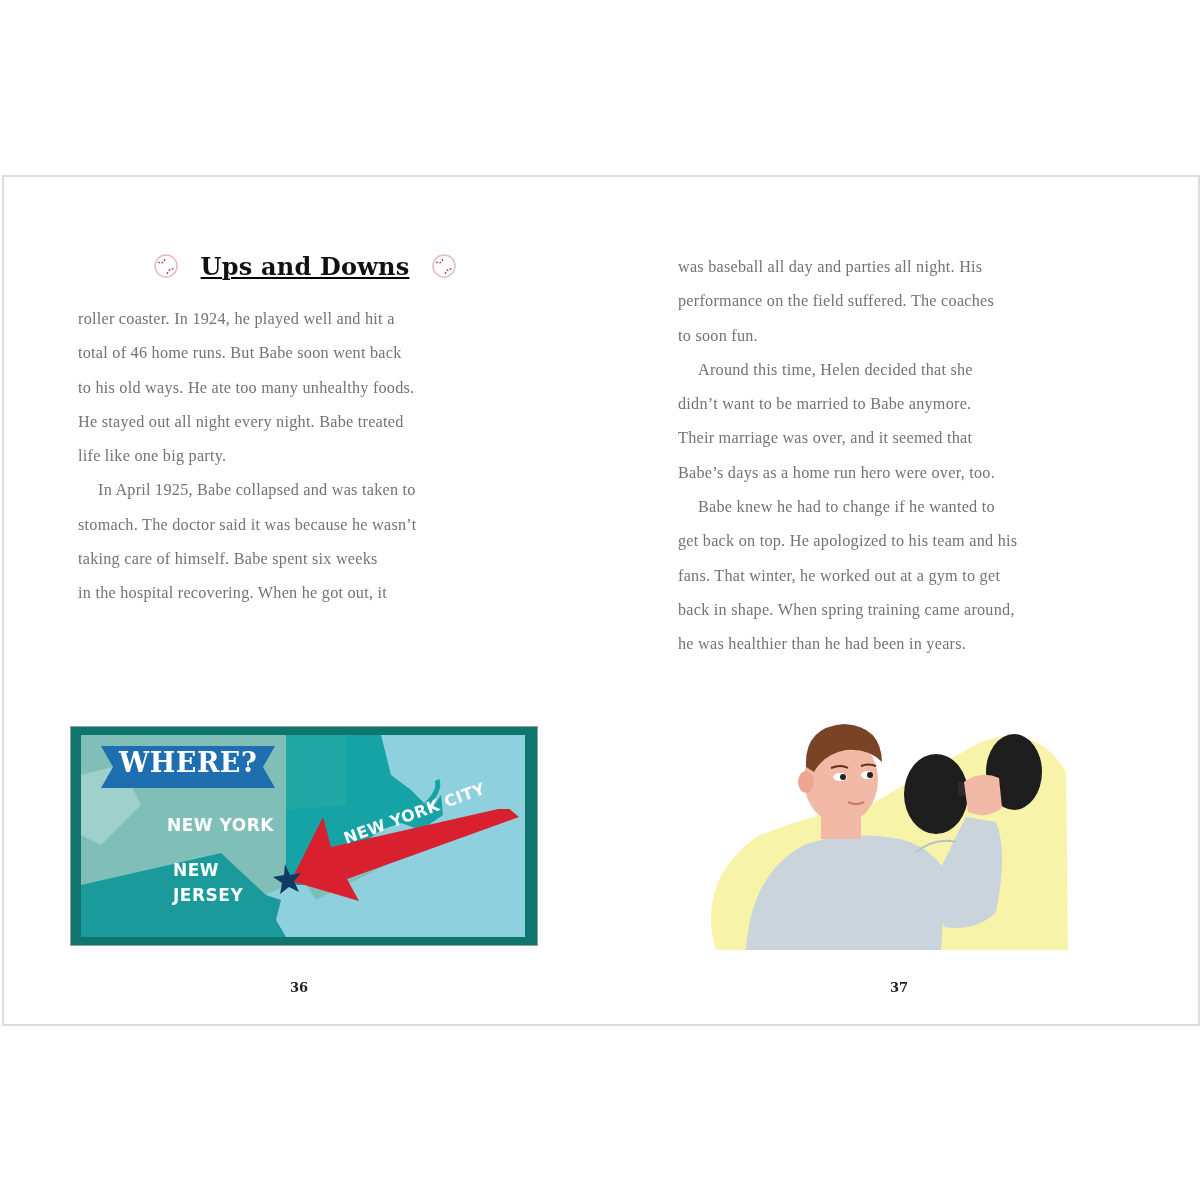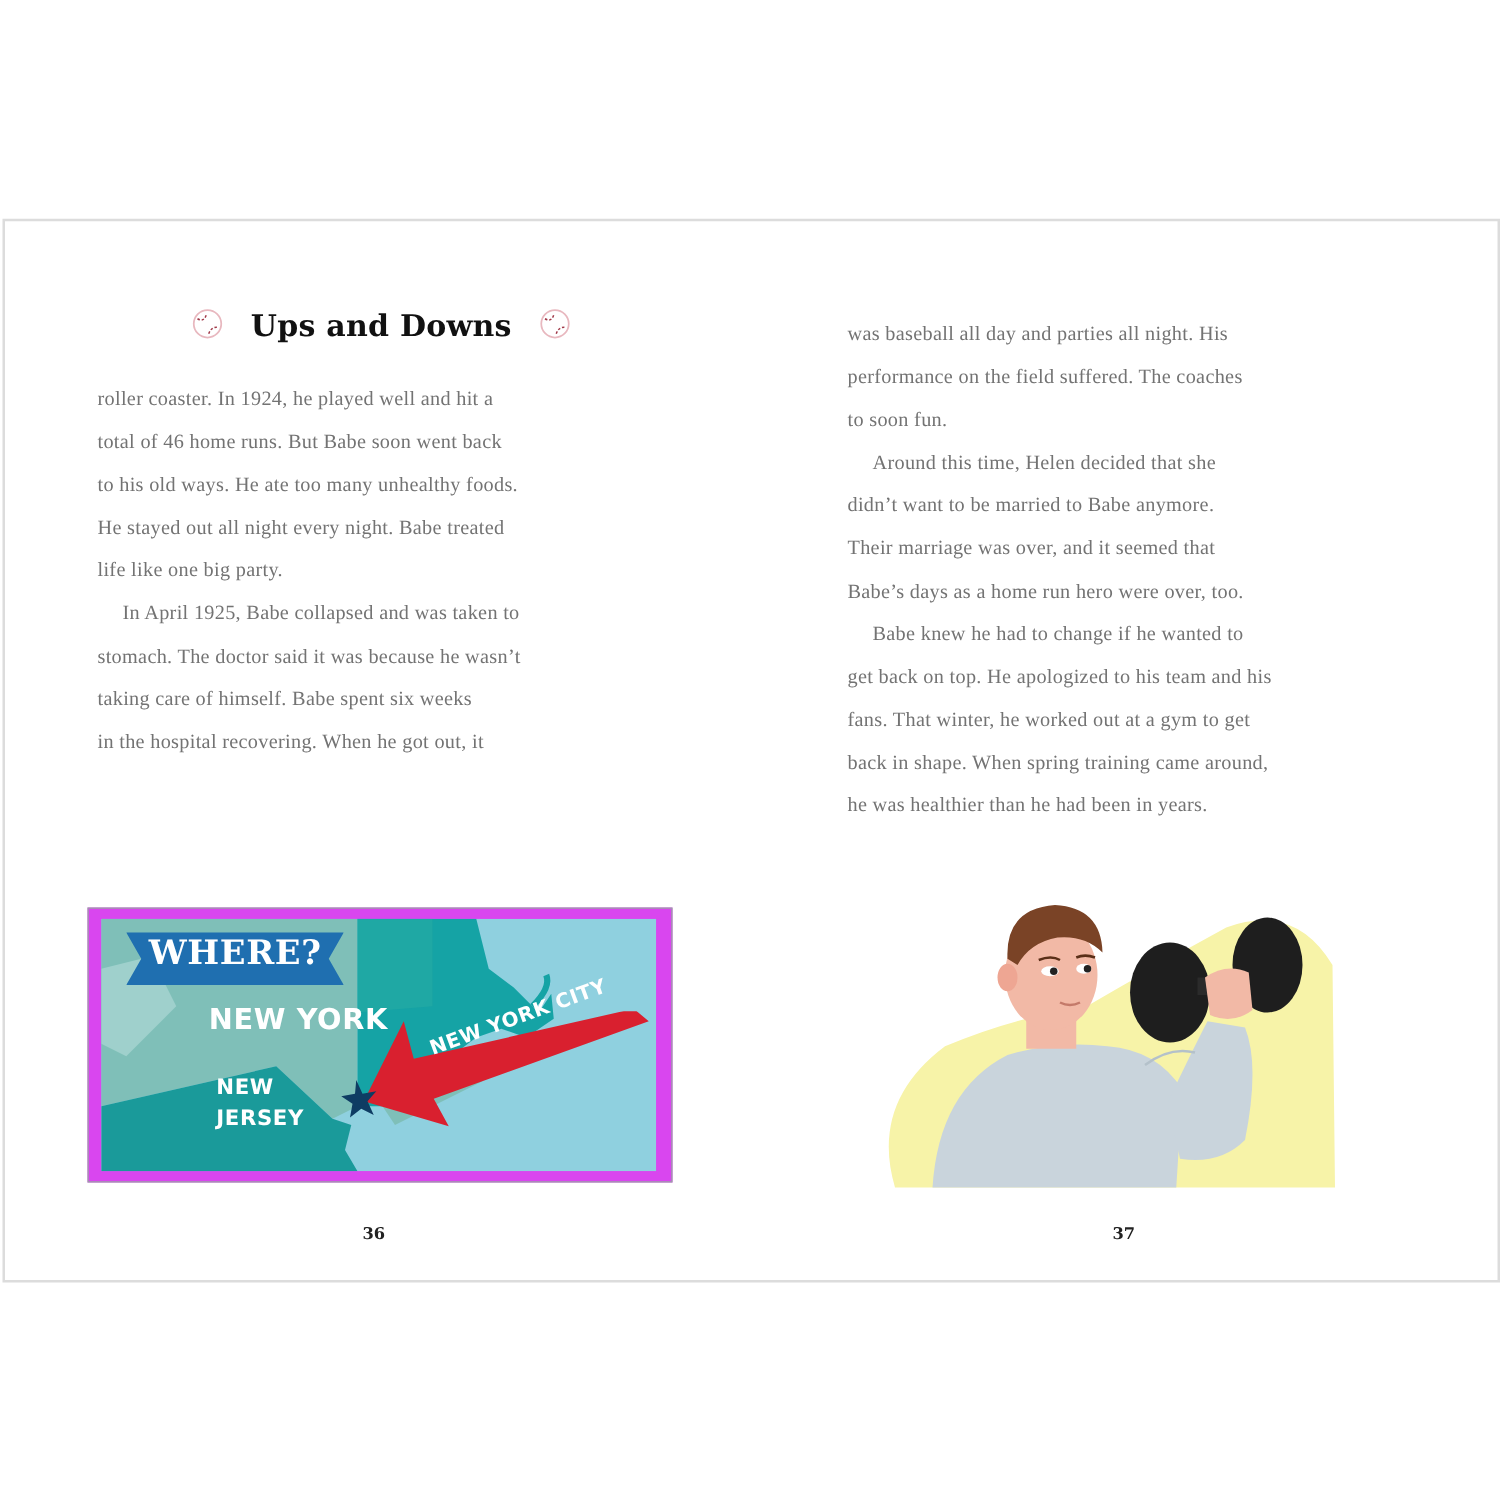--- a/index.html
+++ b/index.html
@@ -8,21 +8,21 @@
     font-family: "DejaVu Serif", "Liberation Serif", serif;
   }
   .spread {
     position: absolute; left: 2px; top: 175px; width: 1194px; height: 847px;
     border-top: 2px solid #dcdcdc; border-bottom: 2px solid #dcdcdc;
     border-left: 2px solid #dcdcdc; border-right: 2px solid #dcdcdc;
     background: #ffffff;
   }
   .heading {
     position: absolute; left: 140px; top: 246px; width: 330px; height: 40px;
-    display: flex; justify-content: center; gap: 22px;
+    display: flex; align-items: center; justify-content: center; gap: 22px; text-decoration: underline;
   }
   .heading h1 {
     margin: 0; font-family: "DejaVu Serif", serif; font-weight: bold;
     font-size: 24px; color: #111; letter-spacing: 0.2px;
   }
   .ball { width: 26px; height: 26px; display: block; }
   .col {
     position: absolute; font-size: 16.2px; line-height: 34.3px; color: #737373;
     font-family: "Liberation Serif", "DejaVu Serif", serif; letter-spacing: 0.25px;
   }
@@ -30,35 +30,35 @@
   .col .line { display: block; white-space: nowrap; }
   .col .indent { padding-left: 20px; }
   .left-col { left: 78px; top: 302px; width: 460px; }
   .right-col { left: 678px; top: 250px; width: 460px; }
   .page-num {
     position: absolute; top: 980px; font-size: 13px; font-weight: bold; color: #222;
     font-family: "DejaVu Serif", serif;
   }
   .map-frame {
     position: absolute; left: 70px; top: 726px; width: 466px; height: 218px;
-    border: 1.5px solid #9aa0a6; background: #d946ef;
+    border: 1.5px solid #9aa0a6; background: #0f766e;
   }
   .map-svg { position: absolute; left: 10px; top: 8px; width: 444px; height: 202px; }
   .map-label {
     position: absolute; font-family: "DejaVu Sans", sans-serif; font-weight: bold;
     color: #ffffff; letter-spacing: 0.5px;
   }
   .where-banner {
     position: absolute; left: 30px; top: 17px; width: 174px; height: 46px;
   }
   .where-text {
     position: absolute; left: 48px; top: 20px; font-family: "DejaVu Serif", serif;
     font-weight: bold; font-size: 27px; color: #fff; letter-spacing: 0.5px;
   }
-  .ny-label { left: 96px; top: 76px; font-size: 23px; }
+  .ny-label { left: 96px; top: 88px; font-size: 17px; }
   .nj-label { left: 102px; top: 131px; font-size: 17px; line-height: 25px; text-align: left; }
   .nyc-label {
     position: absolute; left: 270px; top: 103px; font-family: "DejaVu Sans", sans-serif;
     font-weight: bold; font-size: 16px; color: #fff; transform: rotate(-20deg);
     transform-origin: left top; letter-spacing: 0.5px; white-space: nowrap;
   }
   .illustration { position: absolute; left: 696px; top: 712px; width: 380px; height: 250px; }
 </style>
 </head>
 <body>

